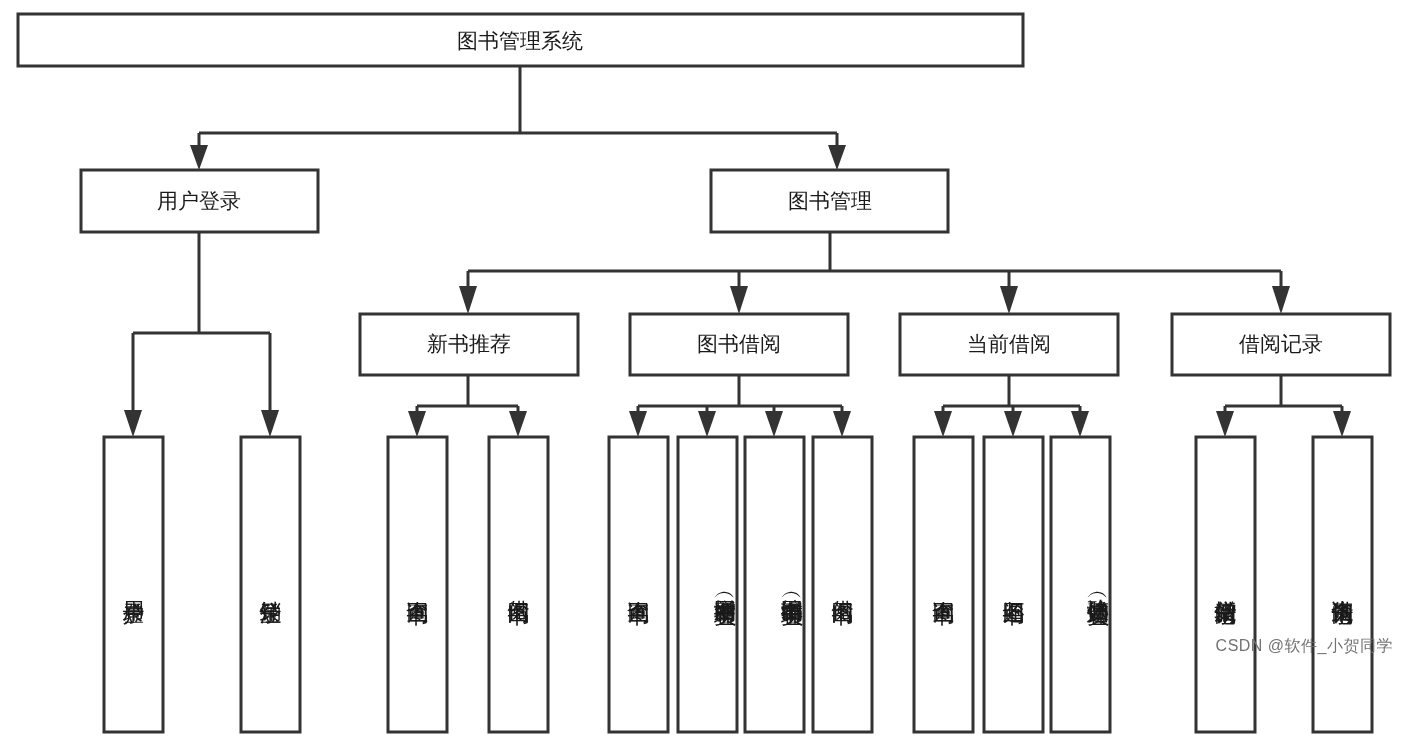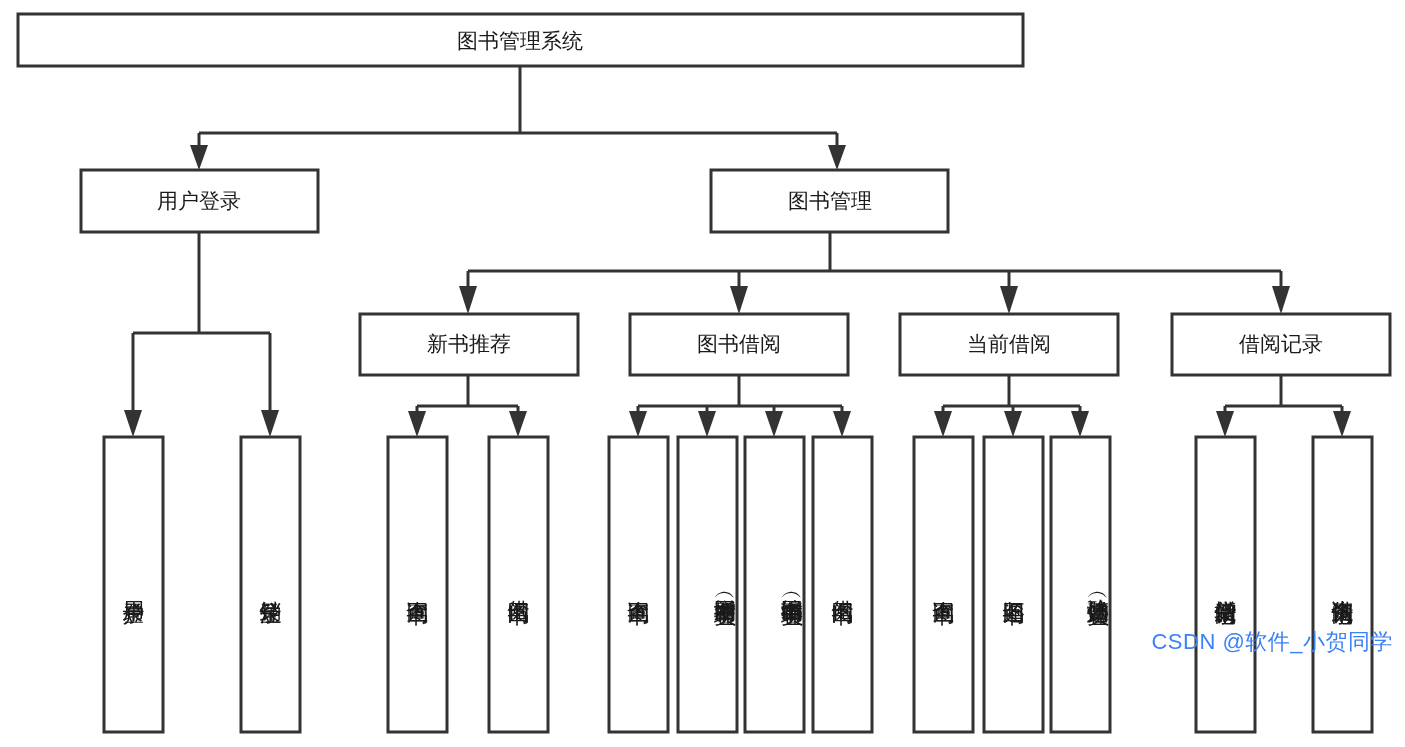--- a/index.html
+++ b/index.html
@@ -60,22 +60,22 @@
     color: #1a1a1a;
     letter-spacing: 1px;
     pointer-events: none;
     white-space: nowrap;
   }
   .watermark {
     position: absolute;
     right: 12px;
     bottom: 6px;
     font-family: "Liberation Sans", "DejaVu Sans", sans-serif;
-    font-size: 22px;
-    color: #3b82f6;
+    font-size: 16px;
+    color: #737373;
     letter-spacing: 0.5px;
     user-select: none;
   }
 </style>
 </head>
 <body>
 
 <div id="diagram-root">
 
   <svg id="tree-svg" viewBox="0 0 1405 747" xmlns="http://www.w3.org/2000/svg">

